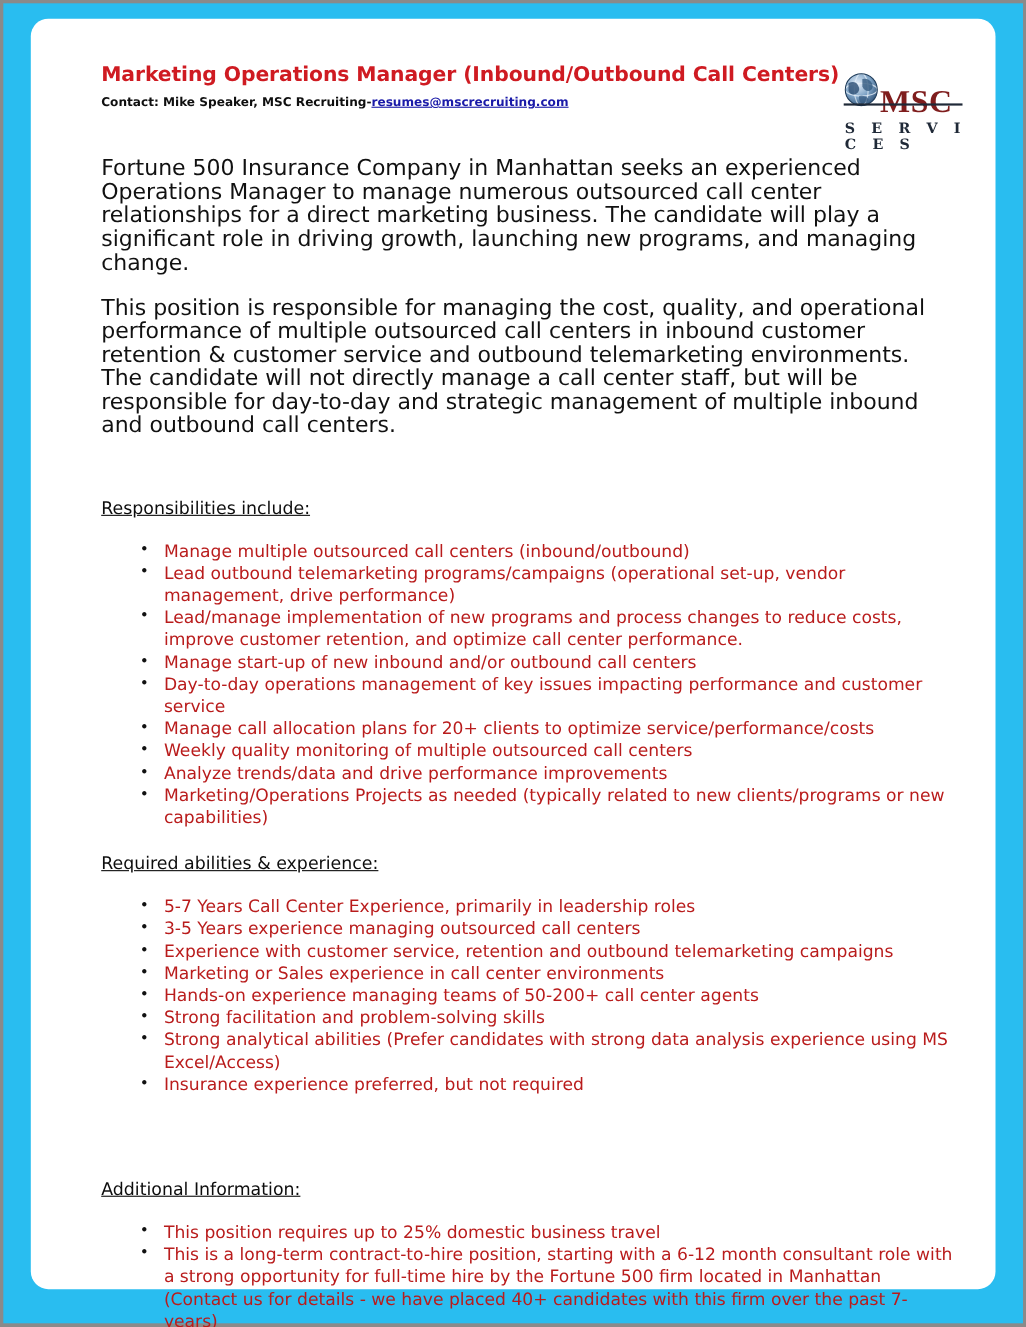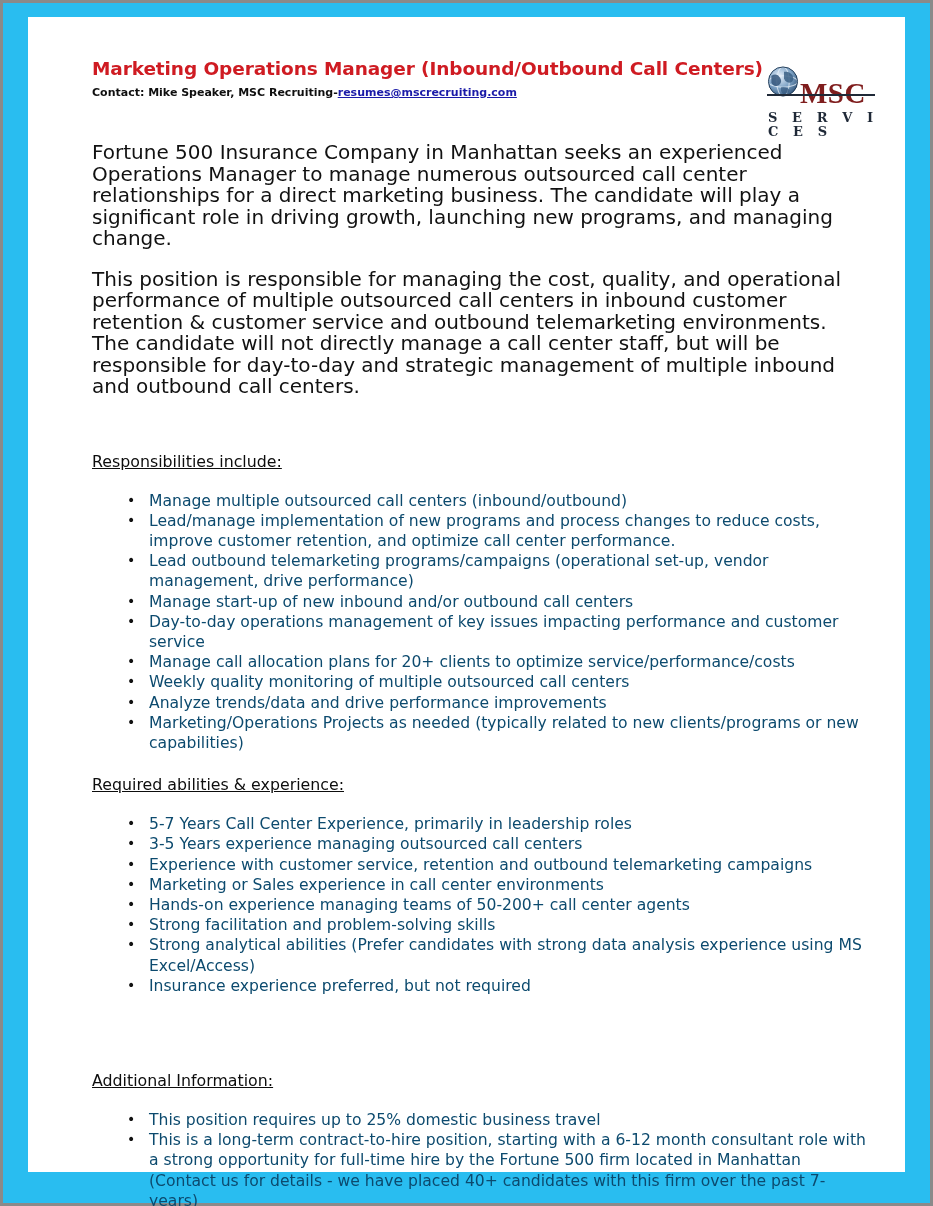--- a/index.html
+++ b/index.html
@@ -23,20 +23,21 @@
     box-sizing: border-box;
   }
   .page {
     position: absolute;
     left: 25px;
     top: 14px;
     width: 877px;
     height: 1155px;
     background: #ffffff;
     box-sizing: border-box;
+    border-radius: 16px;
   }
   .content {
     position: absolute;
     left: 64px;
     top: 40px;
     width: 775px;
   }
 
   
   .header {
@@ -139,21 +140,21 @@
 
   ul.bullets {
     list-style: none;
     margin: 0;
     padding: 0;
   }
   ul.bullets li {
     position: relative;
     font-size: 15.6px;
     line-height: 20.2px;
-    color: #0c4a6e;
+    color: #b91c1c;
     padding-left: 57px;
     margin-bottom: 0px;
   }
   ul.bullets li::before {
     content: "\2022";
     position: absolute;
     left: 35px;
     top: -1px;
     font-size: 14px;
     color: #111111;
@@ -198,22 +199,22 @@
       <p class="para">Fortune 500 Insurance Company in Manhattan seeks an experienced Operations Manager to manage numerous outsourced call center relationships for a direct marketing business.  The candidate will play a significant role in driving growth, launching new programs, and managing change.</p>
       <p class="para">This position is responsible for managing the cost, quality, and operational performance of multiple outsourced call centers in inbound customer retention &amp; customer service and outbound telemarketing environments.  The candidate will not directly manage a call center staff, but will be responsible for day-to-day and strategic management of multiple inbound and outbound call centers.</p>
 
       <div class="section-gap-4"></div>
 
       <div>
         <span class="section-heading">Responsibilities include:</span>
         <div class="section-gap-3"></div>
         <ul class="bullets">
           <li>Manage multiple outsourced call centers (inbound/outbound)</li>
+          <li>Lead outbound telemarketing programs/campaigns (operational set-up, vendor management, drive performance)</li>
           <li>Lead/manage implementation of new programs and process changes to reduce costs, improve customer retention, and optimize call center performance.</li>
-          <li>Lead outbound telemarketing programs/campaigns (operational set-up, vendor management, drive performance)</li>
           <li>Manage start-up of new inbound and/or outbound call centers</li>
           <li>Day-to-day operations management of key issues impacting performance and customer service</li>
           <li>Manage call allocation plans for 20+ clients to optimize service/performance/costs</li>
           <li>Weekly quality monitoring of multiple outsourced call centers</li>
           <li>Analyze trends/data and drive performance improvements</li>
           <li>Marketing/Operations Projects as needed (typically related to new clients/programs or new capabilities)</li>
         </ul>
       </div>
 
       <div class="section-gap-2"></div>

